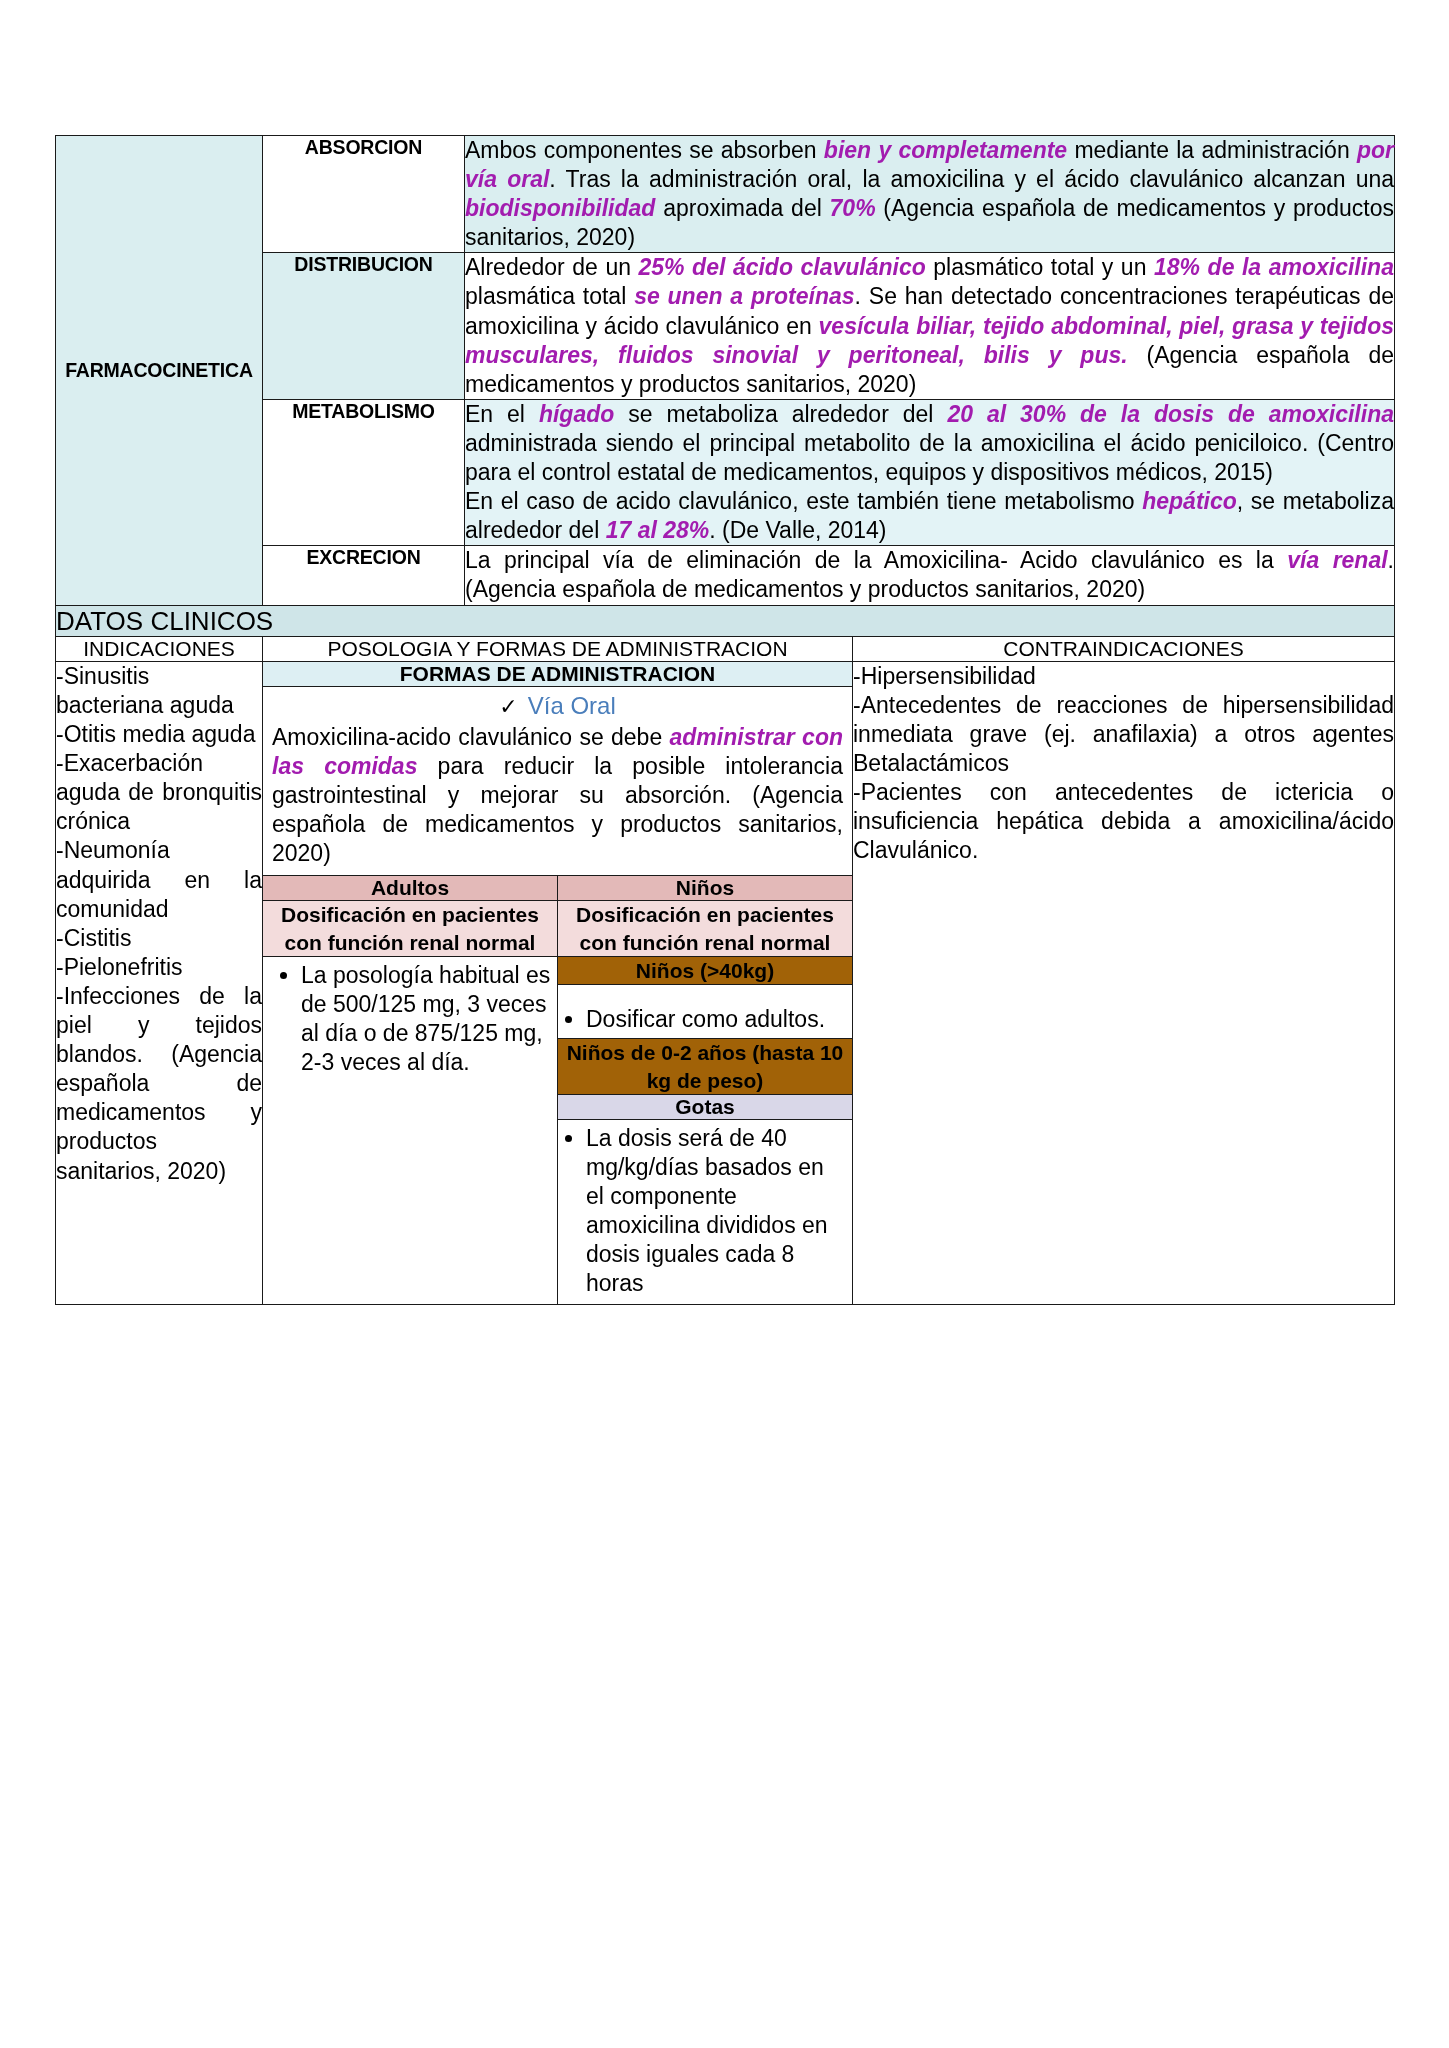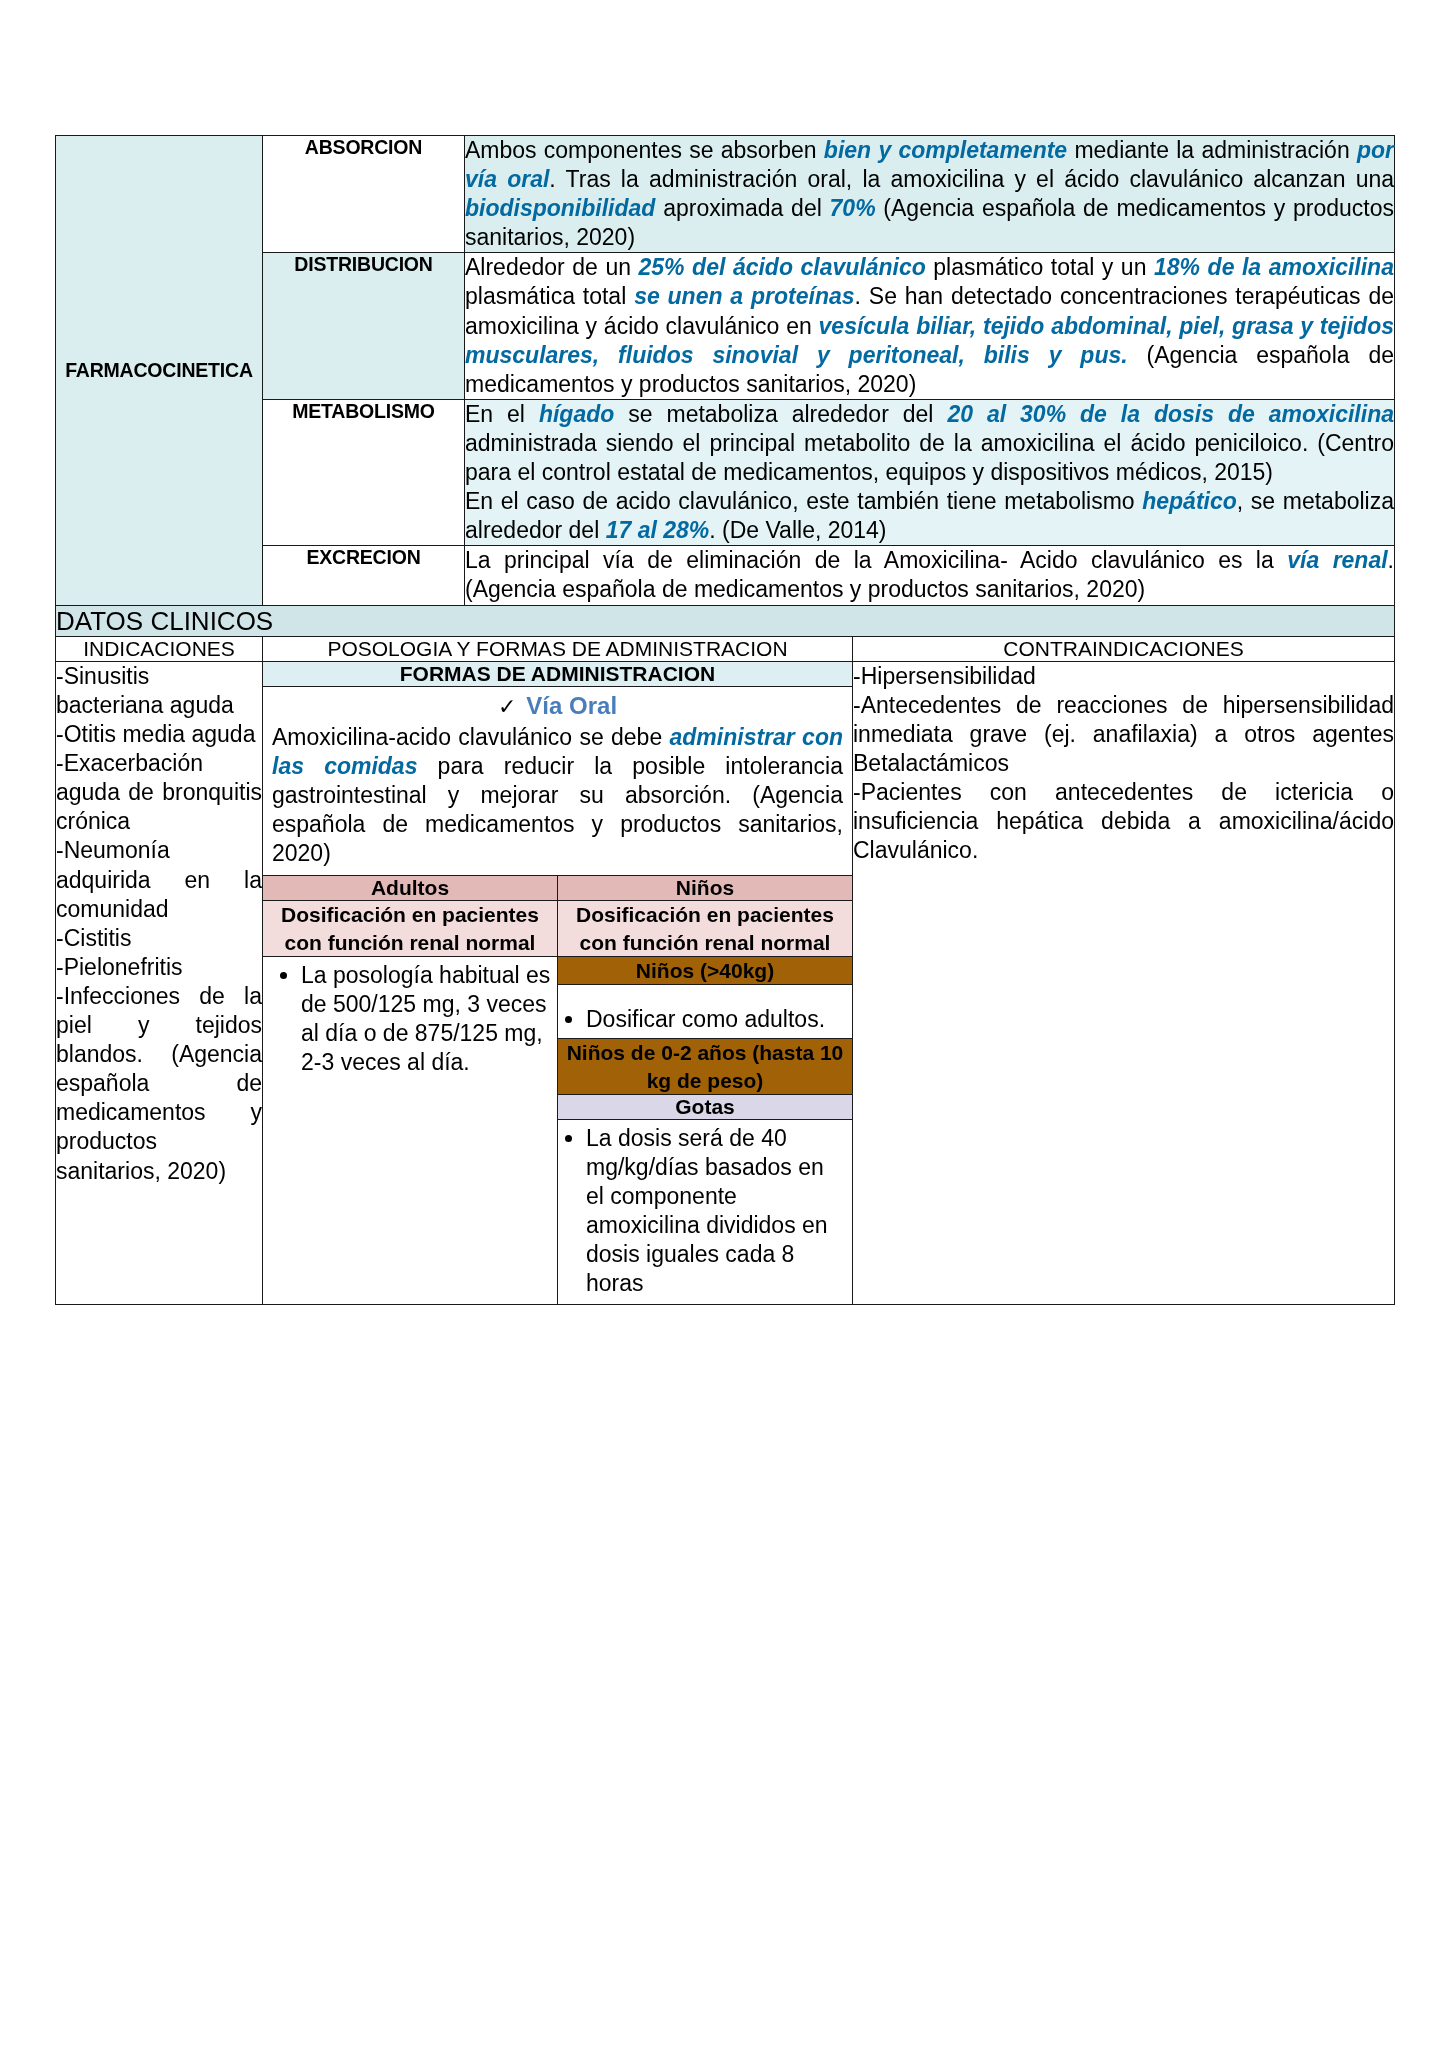--- a/index.html
+++ b/index.html
@@ -20,37 +20,37 @@
     padding: 9px 6px 6px 6px; vertical-align: top;
   }
   .lbl.mid { vertical-align: middle; }
   .txt {
     font-size: 23px; line-height: 1.265; text-align: justify;
     padding: 6px 9px 7px 9px; hyphens: none;
   }
   .blue { background:#daeef0; }
   .bluepale { background:#e3f3f6; }
   .white { background:#ffffff; }
-  b.hl { color:#0369a1; font-style: italic; font-weight: bold; }
+  b.hl { color:#a21caf; font-style: italic; font-weight: bold; }
 
   .sechdr {
     background:#cfe5e8; font-weight:normal; font-size:26px; padding:5px 9px 5px 9px;
     text-align:left;
   }
   .colhdr {
     background:#ffffff; font-weight:normal; font-size:21px; text-align:center;
     padding:6px 4px 6px 4px;
   }
   .subhdr-blue {
     background:#ddeff3; font-weight:bold; font-size:21px; text-align:center;
     padding:6px 4px 6px 4px;
   }
   .viaoral { text-align:center; font-size:23px; padding:5px 0 3px 0; background:#fff; }
   .viaoral .chk { color:#000; font-size:22px; margin-right:10px; }
-  .viaoral .lab { color:#4a7ebb; font-weight:bold; font-size:24px; }
+  .viaoral .lab { color:#4a7ebb; font-weight:normal; font-size:24px; }
 
   .hdr-adultos { background:#e3b9b8; font-weight:bold; font-size:21px; text-align:center; padding:7px 4px; }
   .hdr-ninos  { background:#e3b9b8; font-weight:bold; font-size:21px; text-align:center; padding:7px 4px; }
   .sub-adultos { background:#f3dcdc; font-weight:bold; font-size:21px; text-align:center; padding:8px 10px; line-height:1.3; }
   .sub-ninos   { background:#f3dcdc; font-weight:bold; font-size:21px; text-align:center; padding:8px 16px; line-height:1.3; }
   .hdr-green { background:#a16207; font-weight:bold; font-size:21px; text-align:center; padding:7px 10px; line-height:1.3; }
   .hdr-purple { background:#d9d7e8; font-weight:bold; font-size:21px; text-align:center; padding:7px 4px; }
   ul.b { margin:0; padding-left:26px; }
   ul.b li { margin:0 0 0 12px; }
   ul.bsm { margin:0; padding-left:22px; }

